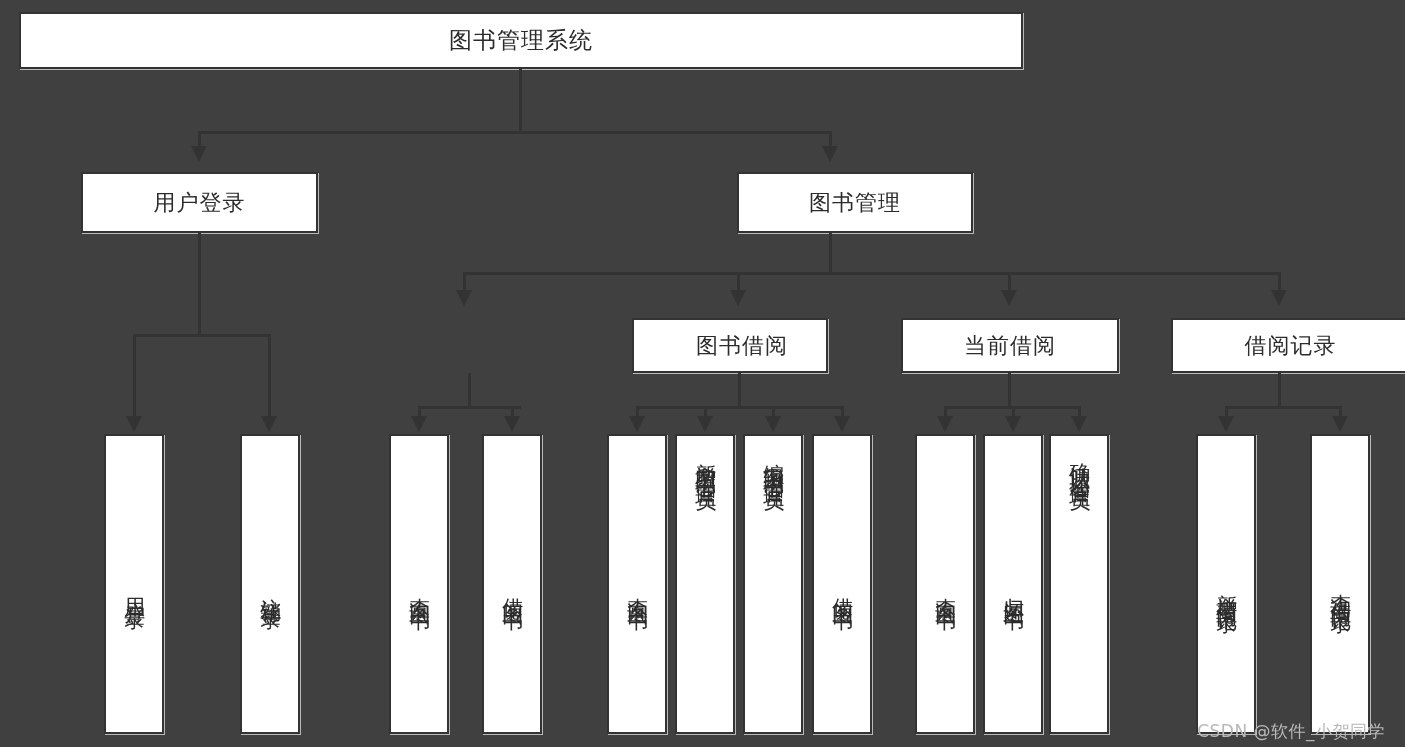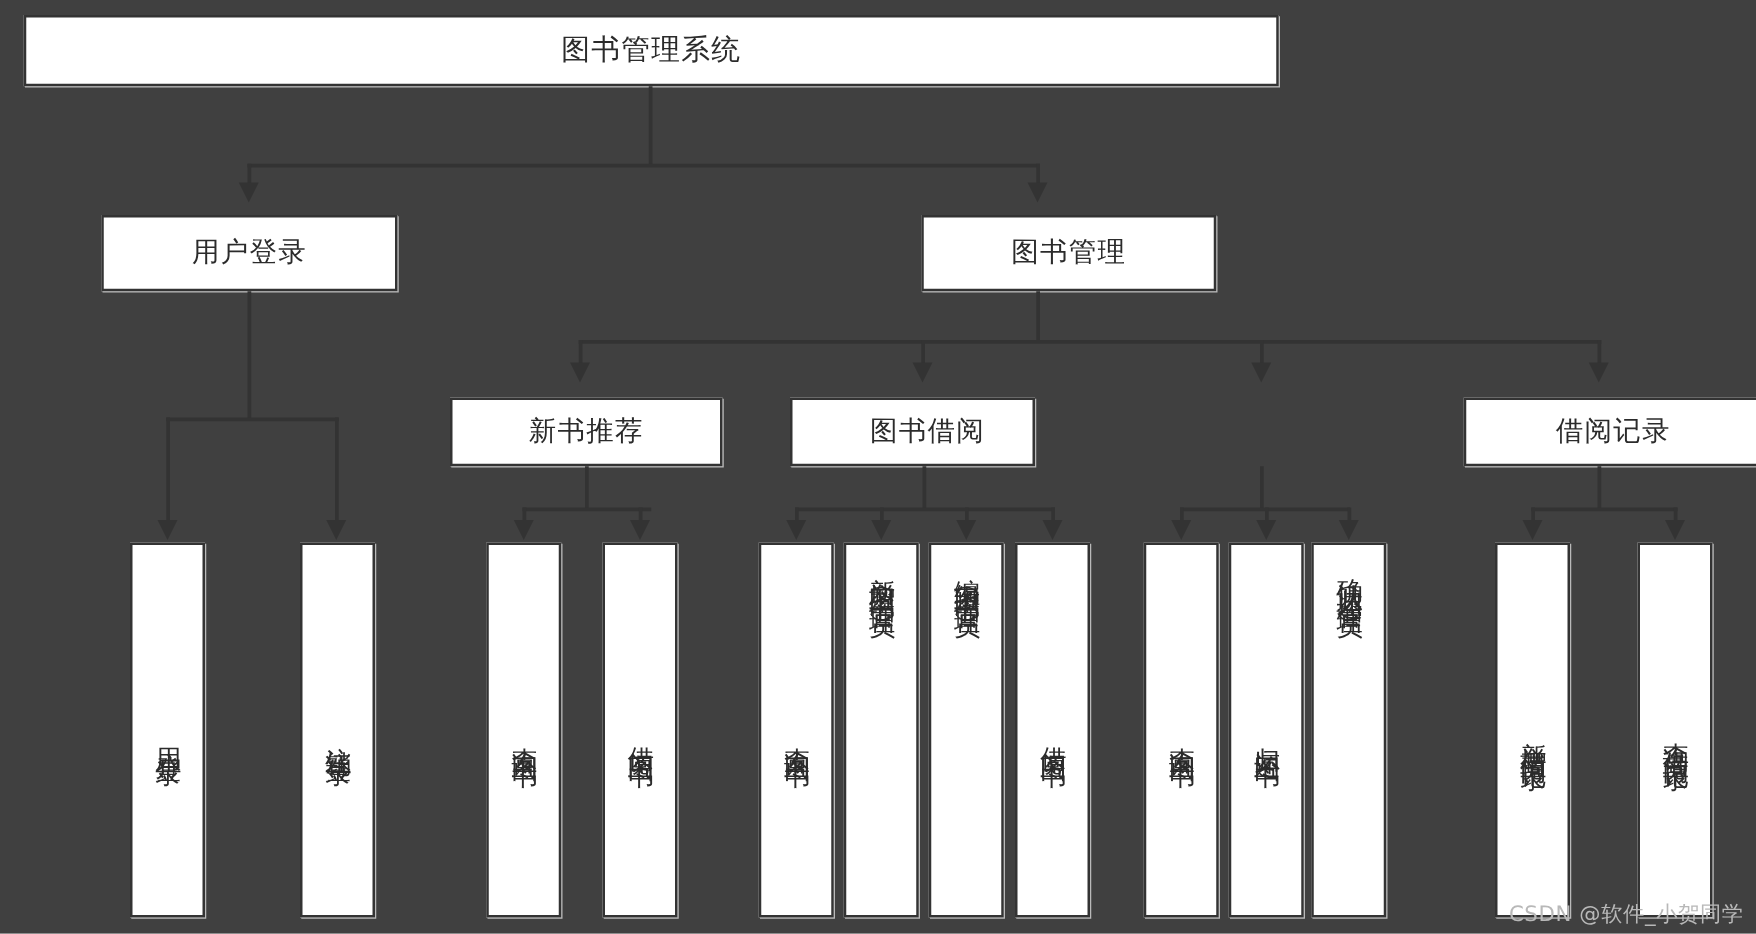--- a/index.html
+++ b/index.html
@@ -61,21 +61,21 @@
   .arrow{
     position:absolute;
     width:0;height:0;
     border-left:8px solid transparent;
     border-right:8px solid transparent;
     border-top:16px solid #333333;
   }
   
   #watermark{
     position:absolute;
-    right:10px;
+    right:20px;
     bottom:4px;
     font-size:17px;
     color:#b8b8b8;
     letter-spacing:0.5px;
     white-space:nowrap;
     pointer-events:none;
   }
 </style>
 </head>
 <body>
@@ -114,25 +114,25 @@
   <div class="hline" style="left:463px;top:272px;width:818px;height:3px;"></div>
   <div class="vline" style="left:463px;top:272px;width:3px;height:20px;"></div>
   <div class="arrow" style="left:456px;top:290px;"></div>
   <div class="vline" style="left:737px;top:272px;width:3px;height:20px;"></div>
   <div class="arrow" style="left:730px;top:290px;"></div>
   <div class="vline" style="left:1008px;top:272px;width:3px;height:20px;"></div>
   <div class="arrow" style="left:1001px;top:290px;"></div>
   <div class="vline" style="left:1278px;top:272px;width:3px;height:20px;"></div>
   <div class="arrow" style="left:1271px;top:290px;"></div>
 
-  <div class="node" style="left:360px;top:318px;width:218px;height:55px;">
-    <span class="label">新书推荐</span>
-  </div>
   <div class="node" style="left:632px;top:318px;width:196px;height:55px;padding-left:24px;">
     <span class="label">图书借阅</span>
+  </div>
+  <div class="node" style="left:901px;top:318px;width:218px;height:55px;">
+    <span class="label">当前借阅</span>
   </div>
   <div class="node" style="left:1171px;top:318px;width:239px;height:55px;">
     <span class="label">借阅记录</span>
   </div>
 
   <div class="vline" style="left:468px;top:373px;width:3px;height:35px;"></div>
   <div class="hline" style="left:418px;top:406px;width:103px;height:3px;"></div>
   <div class="vline" style="left:418px;top:406px;width:3px;height:13px;"></div>
   <div class="arrow" style="left:411px;top:416px;"></div>
   <div class="vline" style="left:511px;top:406px;width:3px;height:13px;"></div>

